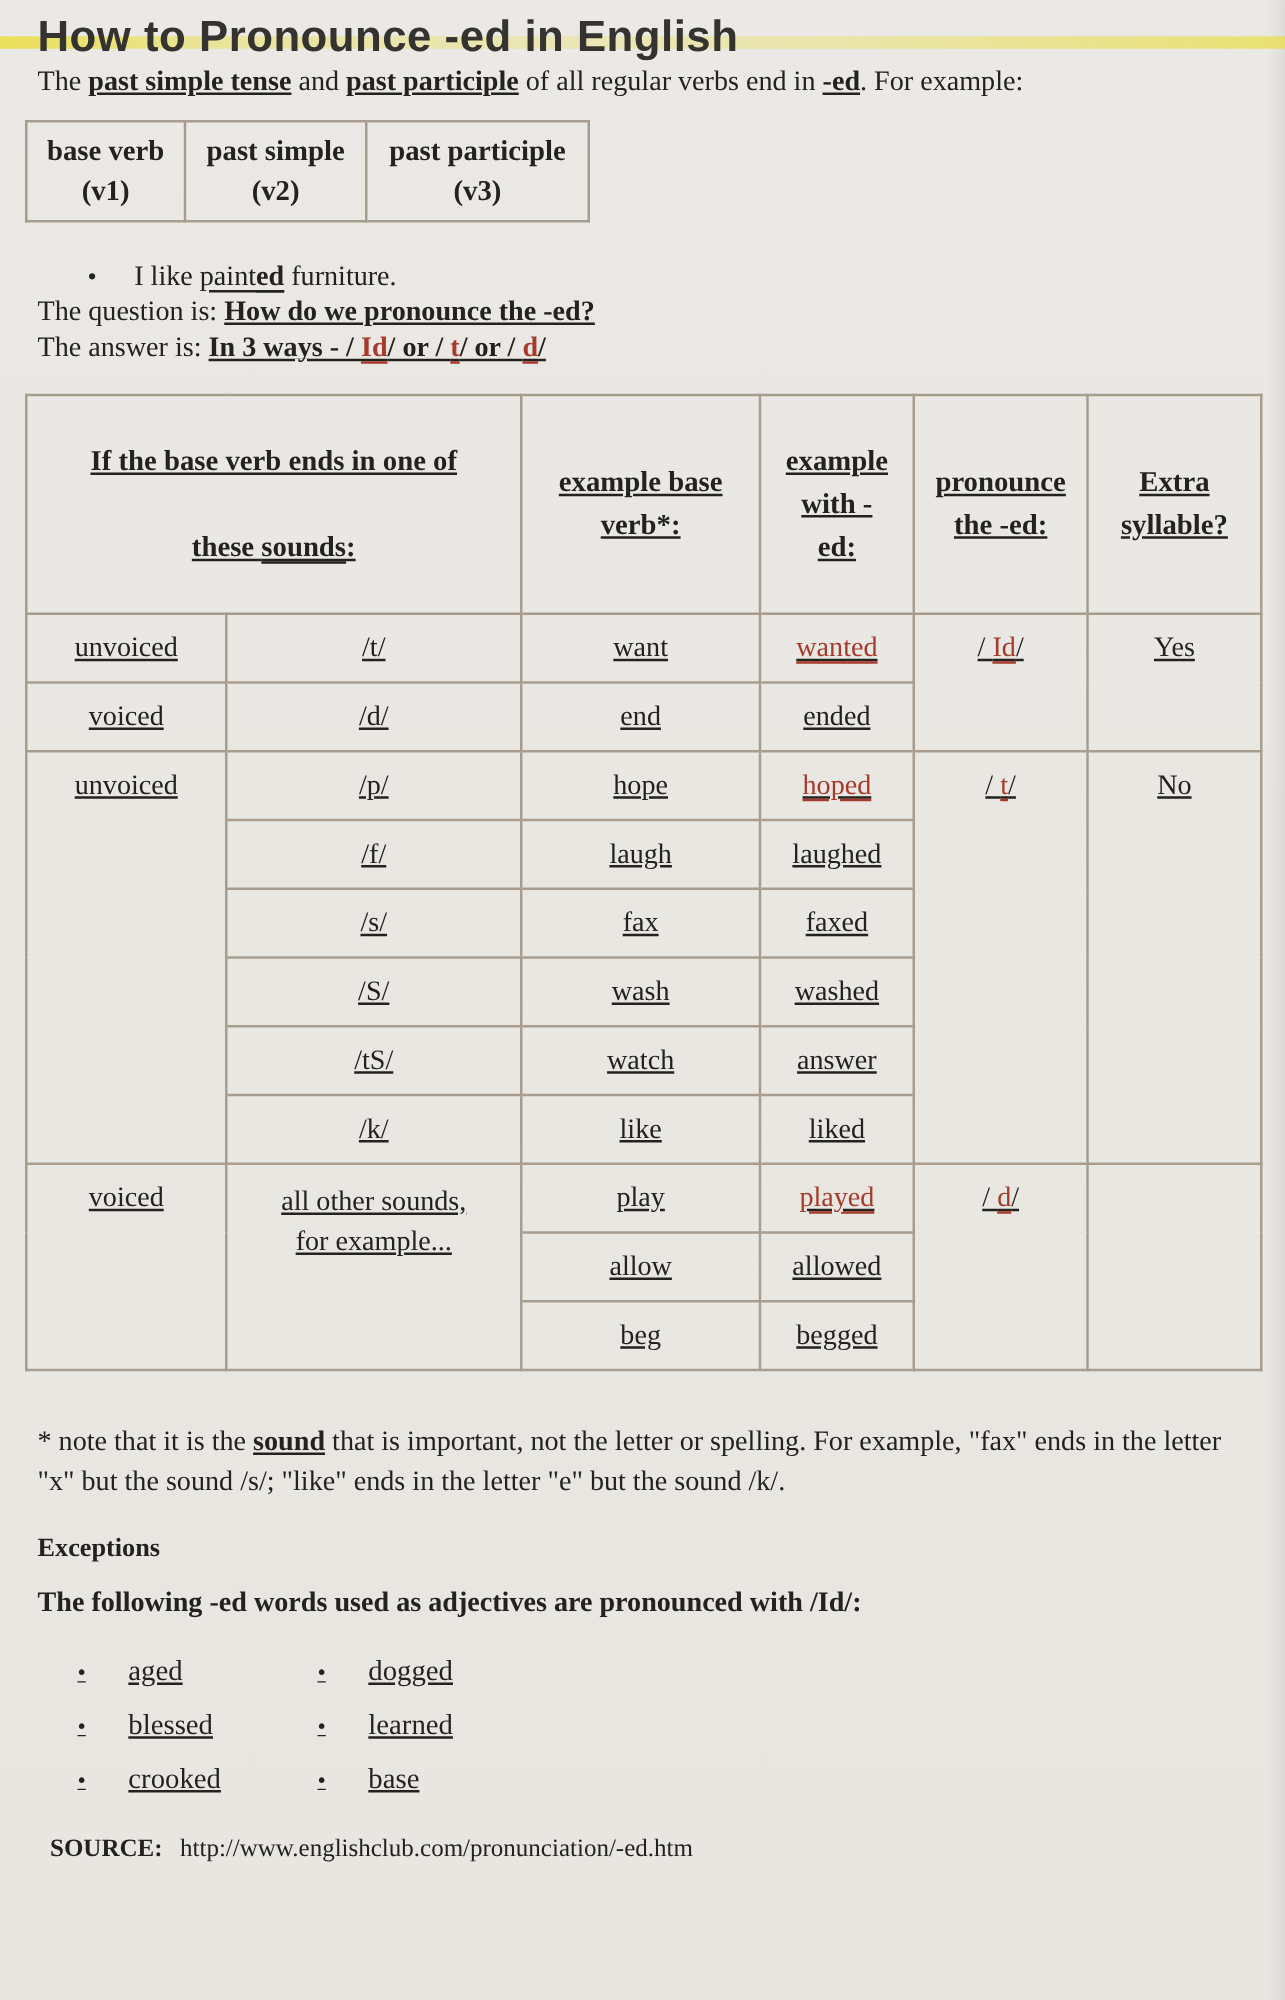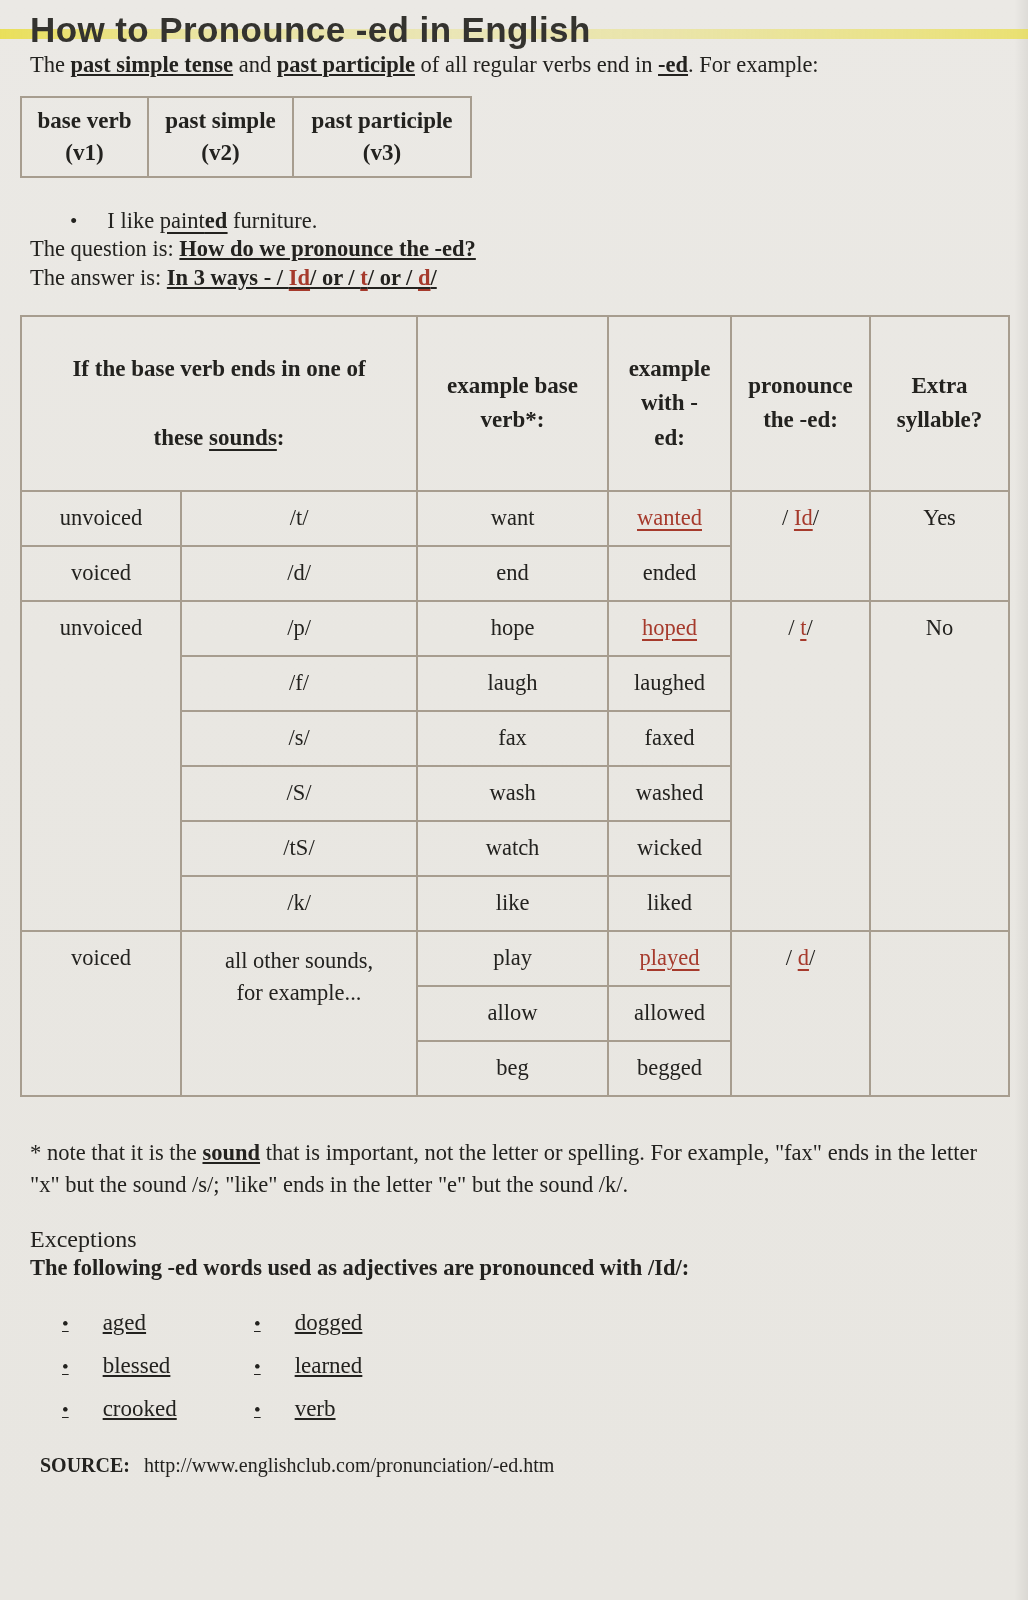--- a/index.html
+++ b/index.html
@@ -38,29 +38,29 @@
   .mt-a{margin-top:26px;}
   b{font-weight:700;text-decoration:underline;}
   .u-black{text-decoration:underline;text-decoration-thickness:2px;text-underline-offset:4px;}
   .red-u{color:#a63a2c;text-decoration:underline;text-decoration-color:#a63a2c;
          text-decoration-thickness:2px;text-underline-offset:4px;}
   table{border-collapse:collapse;table-layout:fixed;}
   td,th{border:2px solid #a79d8f;text-align:center;padding:0;font-size:22.5px;}
   .t1{margin:16px 0 0 20px;width:450px;}
   .t1 th{font-weight:700;white-space:pre-line;height:78px;font-size:23px;line-height:1.4;}
   .t1 td{height:55px;}
-  .t2{margin:22px 16px 0 20px;width:988px;}
+  .t2{margin:22px 16px 0 20px;width:988px;text-decoration:underline;}
   .t2 th{font-weight:700;height:100px;white-space:pre-line;font-size:23px;line-height:1.5;}
   .t2 td{height:53px;}
   td.top{vertical-align:top;padding-top:13px;}
   .prewrap{white-space:pre-line;line-height:1.45;}
   .bullet-line{display:flex;align-items:baseline;margin:30px 0 0 70px;font-size:22.5px;text-align:center;}
   .bullet-line::before{content:"\2022";margin-right:30px;font-size:21px;}
   .footnote{margin:40px 30px 0 30px;font-size:22.5px;line-height:1.42;max-width:965px;}
-  h2.exceptions{margin:26px 0 0 30px;font-size:24px;font-weight:400;}
+  h2.exceptions{margin:26px 0 16px 30px;font-size:21px;font-weight:700;}
   .following{margin-top:21px;font-weight:bold;}
   .exc-grid{display:flex;margin:27px 0 0 62px;}
   .exc-col{width:192px;display:flex;flex-direction:column;gap:17px;text-decoration:underline;}
   .exc-item{display:flex;align-items:baseline;font-size:23px;}
   .exc-item::before{content:"\2022";margin-right:34px;font-size:19px;}
   .source{margin:32px 0 0 40px;font-size:20px;}
   .source .lbl{font-weight:700;margin-right:14px;}
 </style>
 </head>
 <body>
@@ -158,21 +158,21 @@
       <td>faxed</td>
     </tr>
     <tr>
       <td>/S/</td>
       <td>wash</td>
       <td>washed</td>
     </tr>
     <tr>
       <td>/tS/</td>
       <td>watch</td>
-      <td>wicked</td>
+      <td>answer</td>
     </tr>
     <tr>
       <td>/k/</td>
       <td>like</td>
       <td>liked</td>
     </tr>
     <tr>
       <td class="top" rowspan="3">voiced</td>
       <td class="top prewrap" rowspan="3">all other sounds,
 for example...</td>
@@ -211,20 +211,20 @@
         </div>
     </div>
     <div class="exc-col">
       <div class="exc-item">
           <span>dogged</span>
         </div>
       <div class="exc-item">
           <span>learned</span>
         </div>
       <div class="exc-item">
-          <span>verb</span>
+          <span>base</span>
         </div>
     </div>
   </div>
 
   <p class="source"><span class="lbl">SOURCE:</span><span>http://www.englishclub.com/pronunciation/-ed.htm</span></p>
 
 </div>
 
 </body></html>

